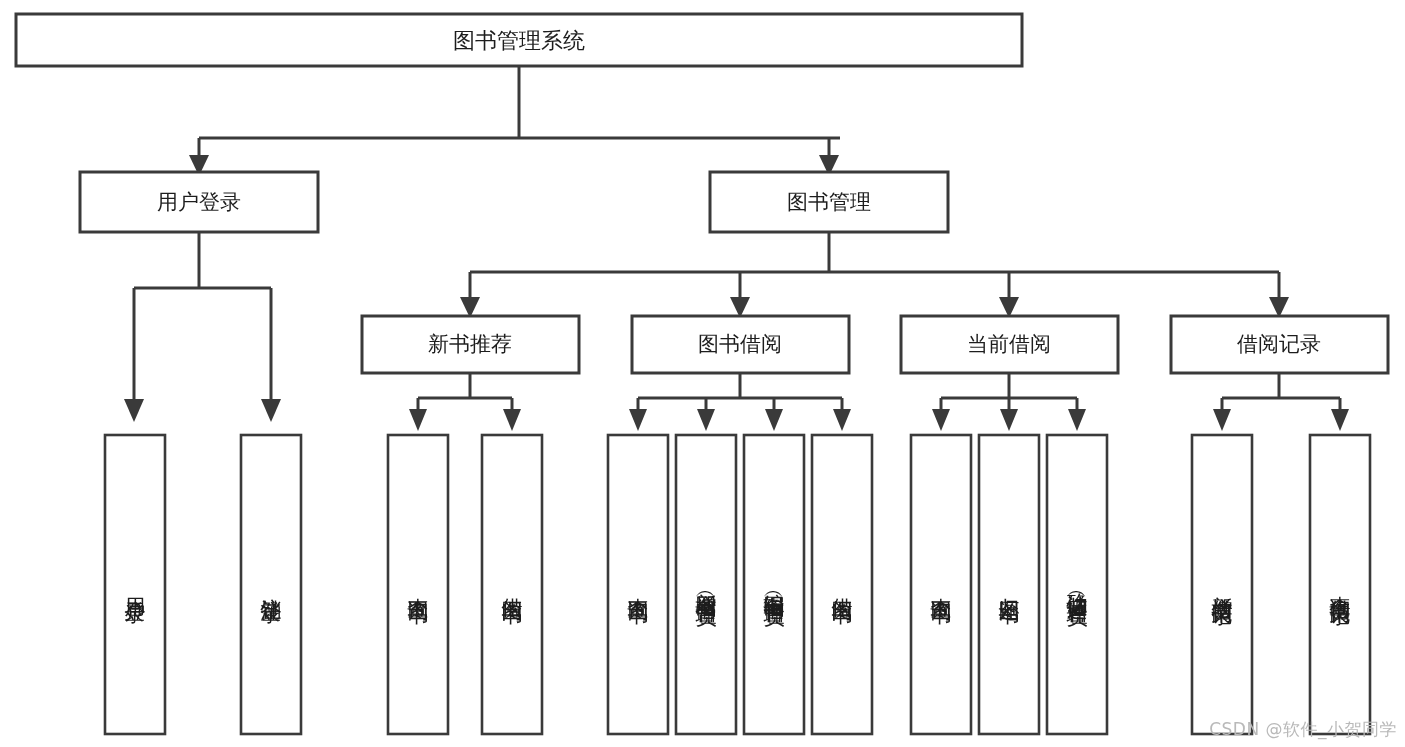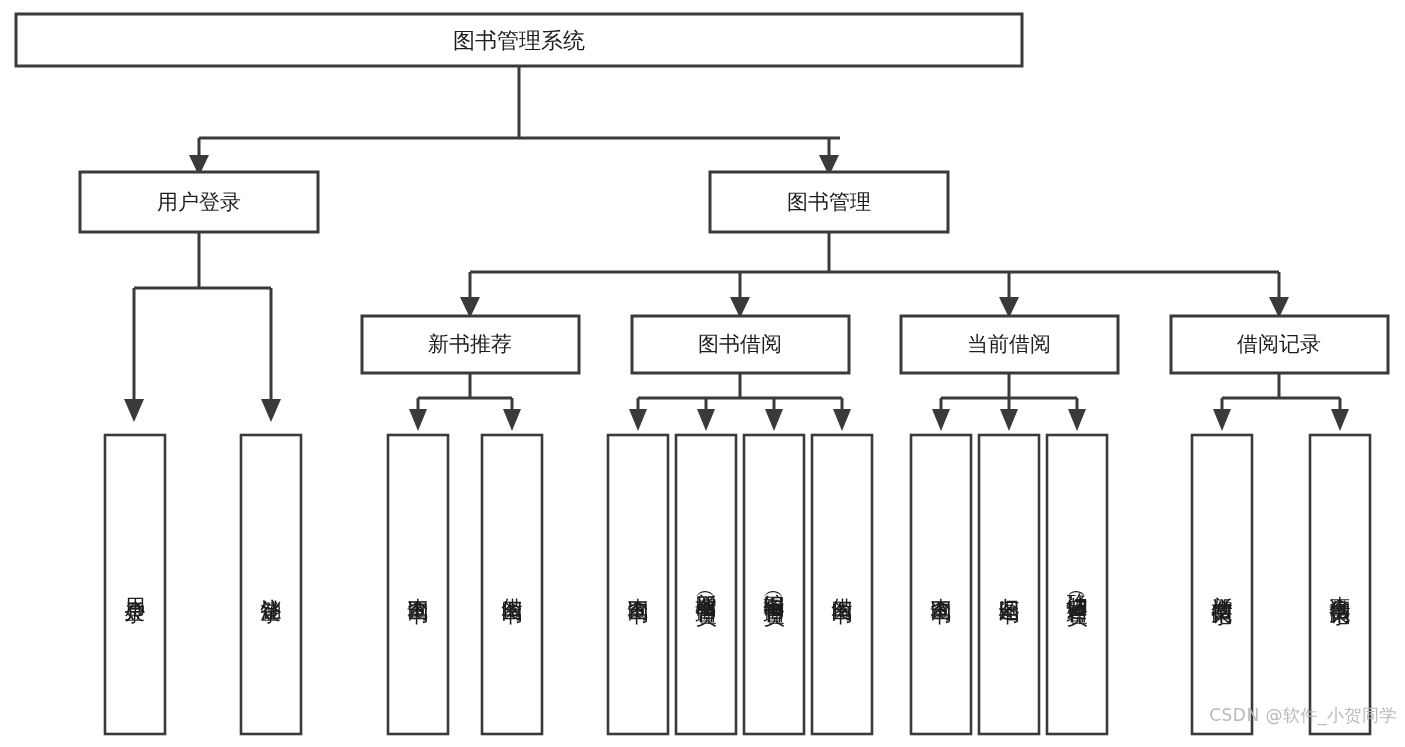--- a/index.html
+++ b/index.html
@@ -33,21 +33,21 @@
     letter-spacing:2px;
     text-align:center;
     white-space:nowrap;
     display:flex;
     align-items:center;
     justify-content:center;
     pointer-events:none;
   }
   .watermark{
     position:absolute;
-    right:8px;bottom:20px;
+    right:8px;bottom:6px;
     font-family:"DejaVu Sans","Liberation Sans",sans-serif;
     font-size:17px;
     color:#b9b9b9;
     letter-spacing:.5px;
     white-space:nowrap;
   }
 </style>
 </head>
 <body>
 

